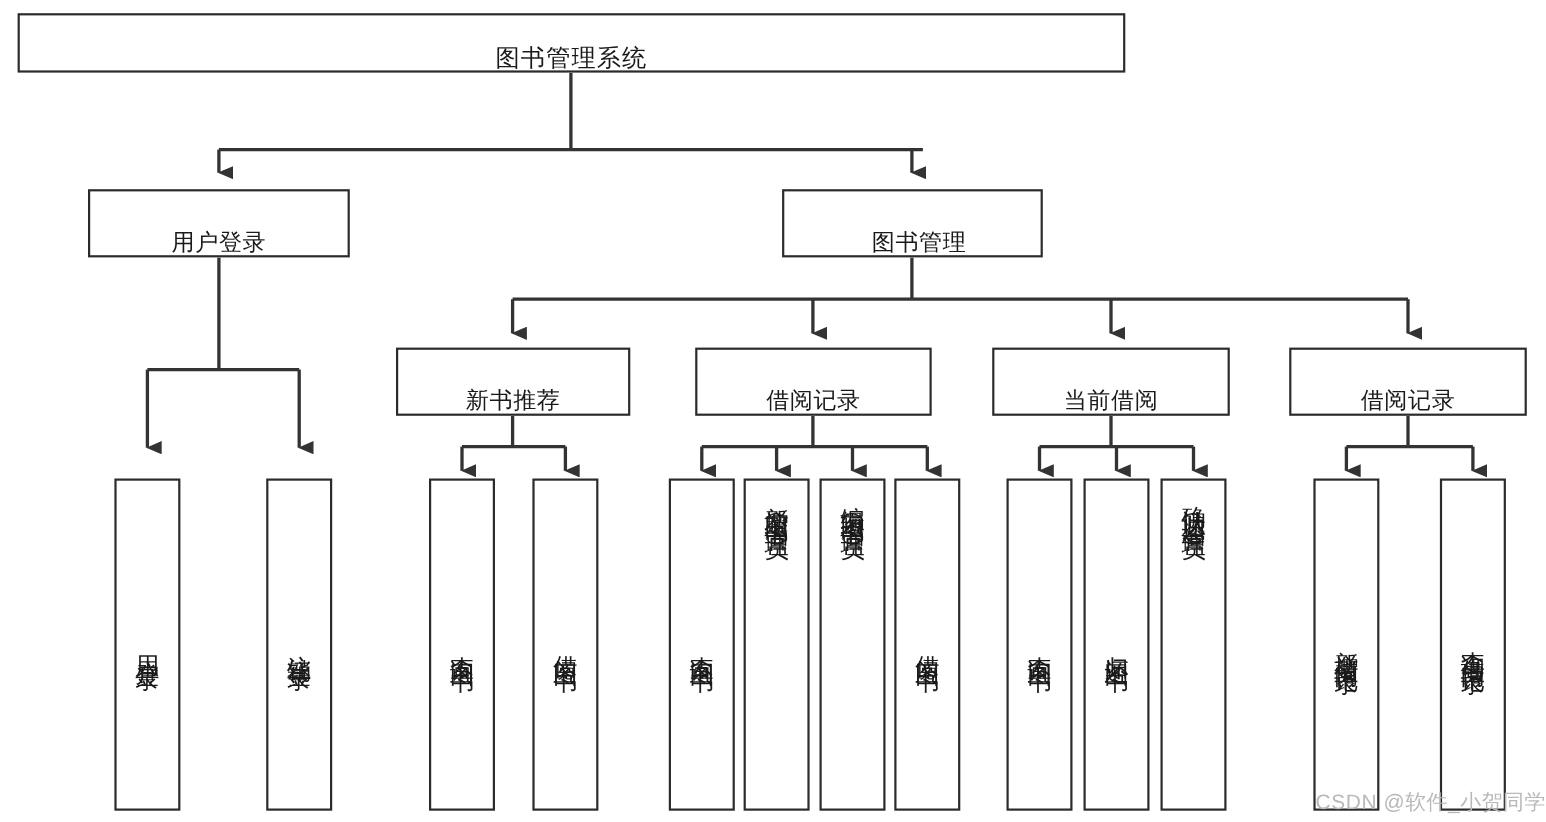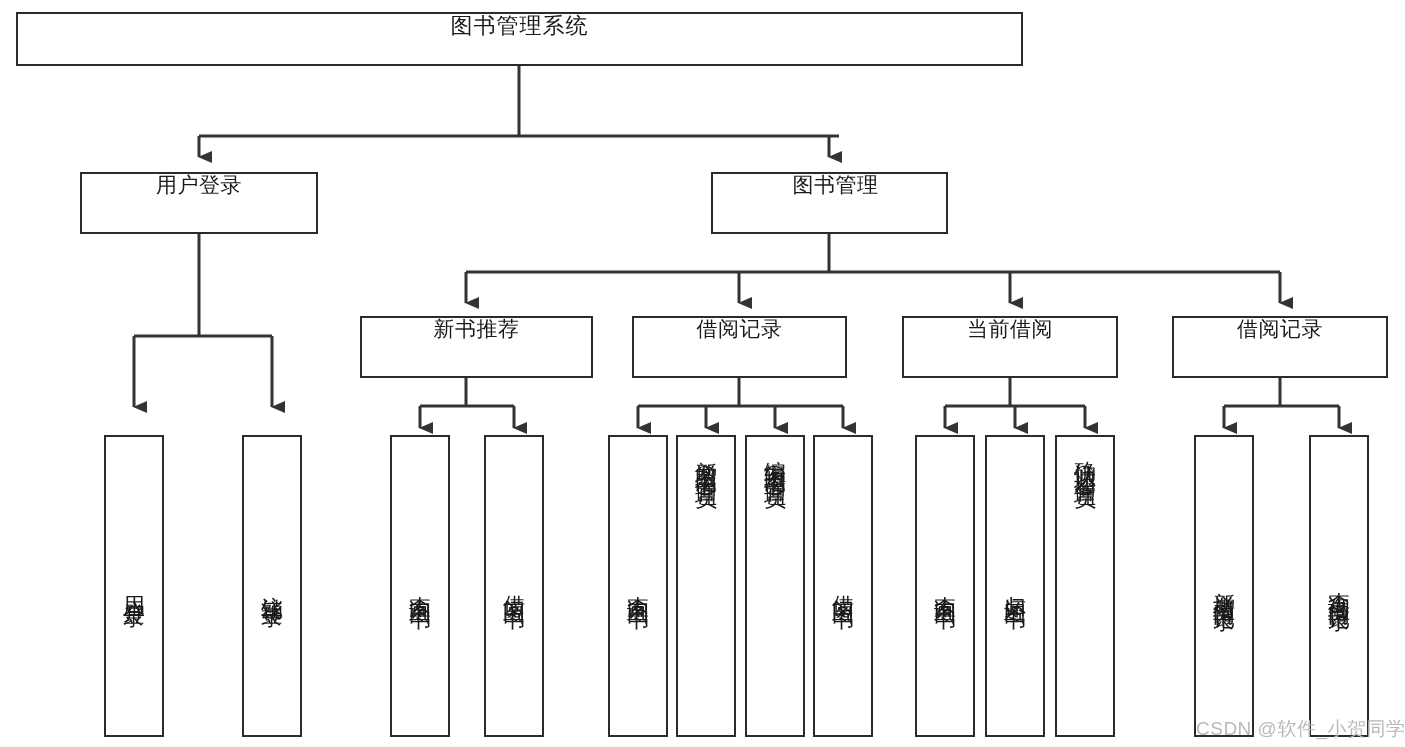--- a/index.html
+++ b/index.html
@@ -25,21 +25,21 @@
     top: 0;
     width: 1405px;
     height: 747px;
   }
   .node {
     position: absolute;
     box-sizing: border-box;
     background: #ffffff;
     border: 2.5px solid #2b2b2b;
     display: flex;
-    align-items: flex-start;
+    align-items: flex-end;
     justify-content: center;
     color: #1a1a1a;
     z-index: 2;
   }
   .node .label {
     display: block;
     text-align: center;
     line-height: 1.05;
     white-space: pre;
   }
@@ -138,21 +138,21 @@
   </div>
 
   <div class="node horiz" style="left:80px; top:172px; width:238px; height:62px;">
     <span class="label">用户登录</span>
   </div>
 
   <div class="node horiz" style="left:711px; top:172px; width:237px; height:62px;padding-left:12px;">
     <span class="label">图书管理</span>
   </div>
 
-  <div class="node horiz" style="left:360px; top:316px; width:233px; height:62px;">
+  <div class="node horiz" style="left:360px; top:316px; width:213px; height:62px;">
     <span class="label">新书推荐</span>
   </div>
 
   <div class="node horiz" style="left:632px; top:316px; width:215px; height:62px;">
     <span class="label">借阅记录</span>
   </div>
 
   <div class="node horiz" style="left:1172px; top:316px; width:216px; height:62px;">
     <span class="label">借阅记录</span>
   </div>

